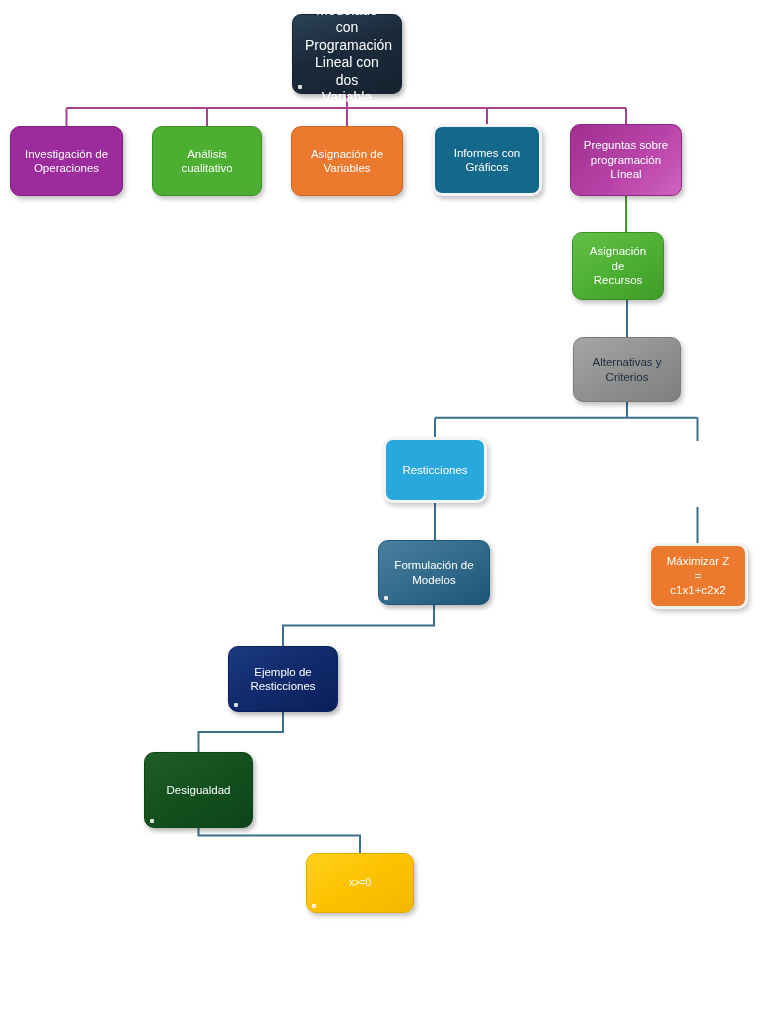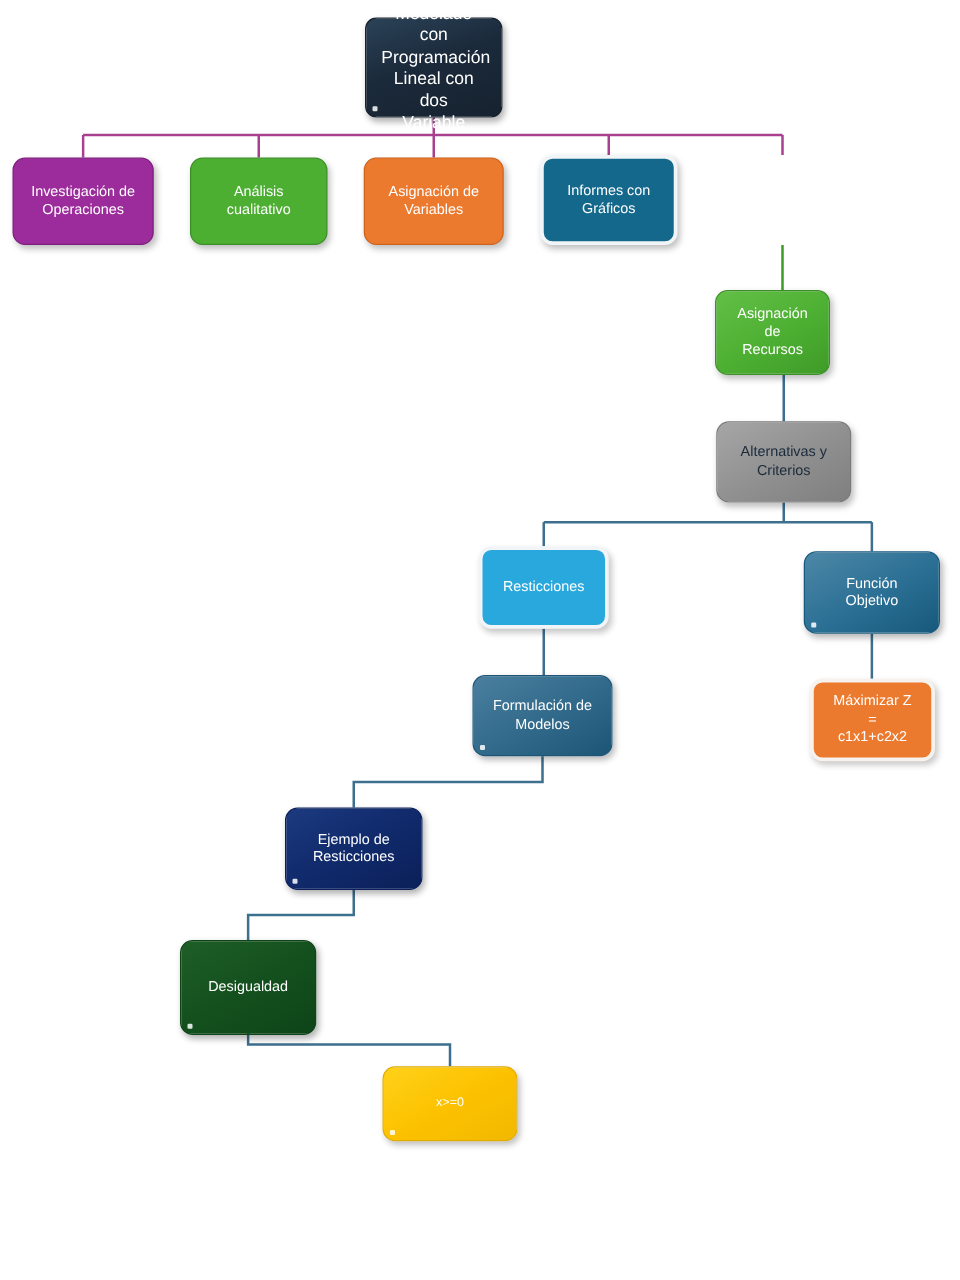--- a/index.html
+++ b/index.html
@@ -178,26 +178,28 @@
 Lineal con dos
 Variable</span><span class="corner-dot"></span></div>
     <div class="node skin-green" style="left: 152px; top: 126px; width: 110px; height: 70px;"><span class="label">Análisis
 cualitativo</span></div>
     <div class="node skin-magenta" style="left: 10px; top: 126px; width: 113px; height: 70px;"><span class="label">Investigación de
 Operaciones</span></div>
     <div class="node skin-orange" style="left: 291px; top: 126px; width: 112px; height: 70px;"><span class="label">Asignación de
 Variables</span></div>
     <div class="node skin-teal-white" style="left: 432px; top: 124px; width: 110px; height: 72px;"><span class="label">Informes con
 Gráficos</span></div>
+    <div class="node skin-pinkmagenta" style="left: 570px; top: 124px; width: 112px; height: 72px;"><span class="label">Preguntas sobre
+programación
+Líneal</span></div>
     <div class="node skin-green2" style="left: 572px; top: 232px; width: 92px; height: 68px;"><span class="label">Asignación de
 Recursos</span></div>
     <div class="node skin-grey" style="left: 573px; top: 337px; width: 108px; height: 65px;"><span class="label">Alternativas y
 Criterios</span></div>
     <div class="node skin-lightblue" style="left: 383px; top: 437px; width: 104px; height: 66px;"><span class="label">Resticciones</span></div>
-    <div class="node skin-steel2" style="left: 643px; top: 441px; width: 109px; height: 66px;"><span class="label">Función Objetivo</span><span class="corner-dot"></span></div>
     <div class="node skin-steel" style="left: 378px; top: 540px; width: 112px; height: 65px;"><span class="label">Formulación de
 Modelos</span><span class="corner-dot"></span></div>
     <div class="node skin-orange2" style="left: 648px; top: 543px; width: 100px; height: 66px;"><span class="label">Máximizar Z =
 c1x1+c2x2</span></div>
     <div class="node skin-navy" style="left: 228px; top: 646px; width: 110px; height: 66px;"><span class="label">Ejemplo de
 Resticciones</span><span class="corner-dot"></span></div>
     <div class="node skin-darkgreen" style="left: 144px; top: 752px; width: 109px; height: 76px;"><span class="label">Desigualdad</span><span class="corner-dot"></span></div>
     <div class="node skin-yellow" style="left: 306px; top: 853px; width: 108px; height: 60px;"><span class="label">x&gt;=0</span><span class="corner-dot"></span></div>
   </div>
 

